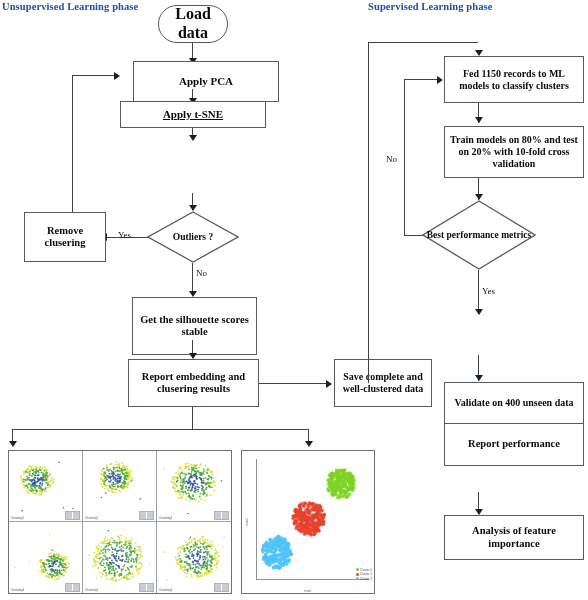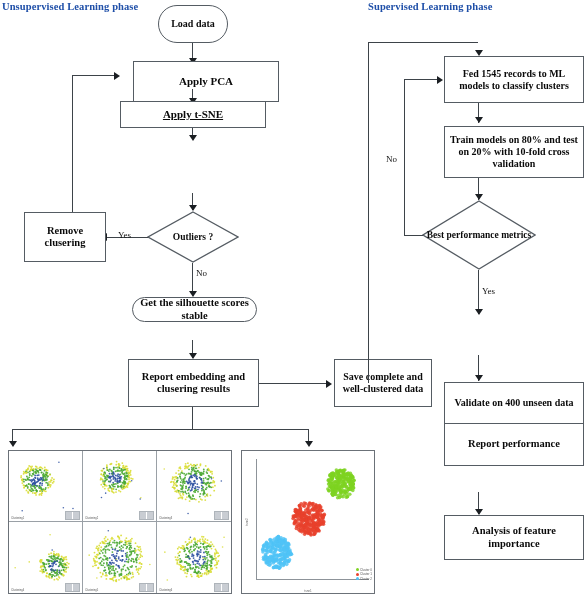--- a/index.html
+++ b/index.html
@@ -64,21 +64,21 @@
     margin-right:1px;vertical-align:middle;}
 </style>
 </head>
 <body>
 
 <div class="stage">
 
   <div class="phase-title" style="left:2px;top:1px;">Unsupervised Learning phase</div>
   <div class="phase-title" style="left:368px;top:1px;">Supervised Learning phase</div>
 
-  <div class="node term" style="left:158px;top:5px;width:70px;height:38px;font-size:10px;">Load data</div>
+  <div class="node term" style="left:158px;top:5px;width:70px;height:38px;font-size:16px;">Load data</div>
   <div class="ln v" style="left:192px;top:43px;height:18px;"></div>
   <div class="arw down" style="left:188.5px;top:58px;"></div>
 
   <div class="node" style="left:133px;top:61px;width:146px;height:41px;font-size:11px;">Apply PCA</div>
   <div class="ln v" style="left:192px;top:89px;height:12px;"></div>
   <div class="arw down" style="left:188.5px;top:98px;"></div>
 
   <div class="node" style="left:120px;top:101px;width:146px;height:27px;font-size:11px;text-decoration:underline;">Apply t-SNE</div>
   <div class="ln v" style="left:192px;top:128px;height:10px;"></div>
   <div class="arw down" style="left:188.5px;top:135px;"></div>
@@ -102,21 +102,21 @@
   <div class="node" style="left:24px;top:212px;width:82px;height:50px;font-size:10.5px;">Remove clusering</div>
 
   <div class="ln v" style="left:72px;top:75px;height:137px;"></div>
   <div class="ln h" style="left:72px;top:75px;width:43px;"></div>
   <div class="arw right" style="left:114px;top:71.5px;"></div>
 
   <div class="ln v" style="left:192px;top:263px;height:32px;"></div>
   <div class="elbl" style="left:196px;top:268px;">No</div>
   <div class="arw down" style="left:188.5px;top:291px;"></div>
 
-  <div class="node" style="left:132px;top:297px;width:125px;height:25px;font-size:10.5px;border-radius:16px;">Get the silhouette scores stable</div>
+  <div class="node" style="left:132px;top:297px;width:125px;height:58px;font-size:10.5px;">Get the silhouette scores stable</div>
   <div class="ln v" style="left:192px;top:340px;height:18px;"></div>
   <div class="arw down" style="left:188.5px;top:353px;"></div>
 
   <div class="node" style="left:128px;top:359px;width:131px;height:48px;font-size:10.5px;">Report embedding and clusering results</div>
 
   <div class="ln h" style="left:259px;top:383px;width:70px;"></div>
   <div class="arw right" style="left:326px;top:379.5px;"></div>
 
   <div class="node" style="left:334px;top:359px;width:98px;height:48px;font-size:10px;">Save complete and well-clustered data</div>
 
@@ -125,21 +125,21 @@
   <div class="ln v" style="left:12px;top:429px;height:14px;"></div>
   <div class="arw down" style="left:8.5px;top:441px;"></div>
   <div class="ln v" style="left:308px;top:429px;height:14px;"></div>
   <div class="arw down" style="left:304.5px;top:441px;"></div>
 
   <div class="ln v" style="left:368px;top:42px;height:341px;"></div>
   <div class="ln h" style="left:368px;top:42px;width:110px;"></div>
   <div class="ln h" style="left:368px;top:383px;width:-0px;"></div>
   <div class="arw down" style="left:474.5px;top:50px;"></div>
 
-  <div class="node" style="left:444px;top:56px;width:140px;height:47px;font-size:10px;">Fed 1545 records to ML models to classify clusters</div>
+  <div class="node" style="left:444px;top:56px;width:140px;height:47px;font-size:10px;">Fed 1150 records to ML models to classify clusters</div>
   <div class="ln v" style="left:478px;top:103px;height:20px;"></div>
   <div class="arw down" style="left:474.5px;top:117px;"></div>
 
   <div class="node" style="left:444px;top:126px;width:140px;height:52px;font-size:10px;">Train models on 80% and test on 20% with 10-fold cross validation</div>
   <div class="ln v" style="left:478px;top:178px;height:22px;"></div>
   <div class="arw down" style="left:474.5px;top:194px;"></div>
 
   <div class="diamond" style="left:422px;top:200px;width:114px;height:70px;">
     <svg class="dshape" viewBox="0 0 114 70" preserveAspectRatio="none">
       <polygon points="57,1 113,35 57,69 1,35" fill="#ffffff" stroke="#555c63" stroke-width="1.3"></polygon>

